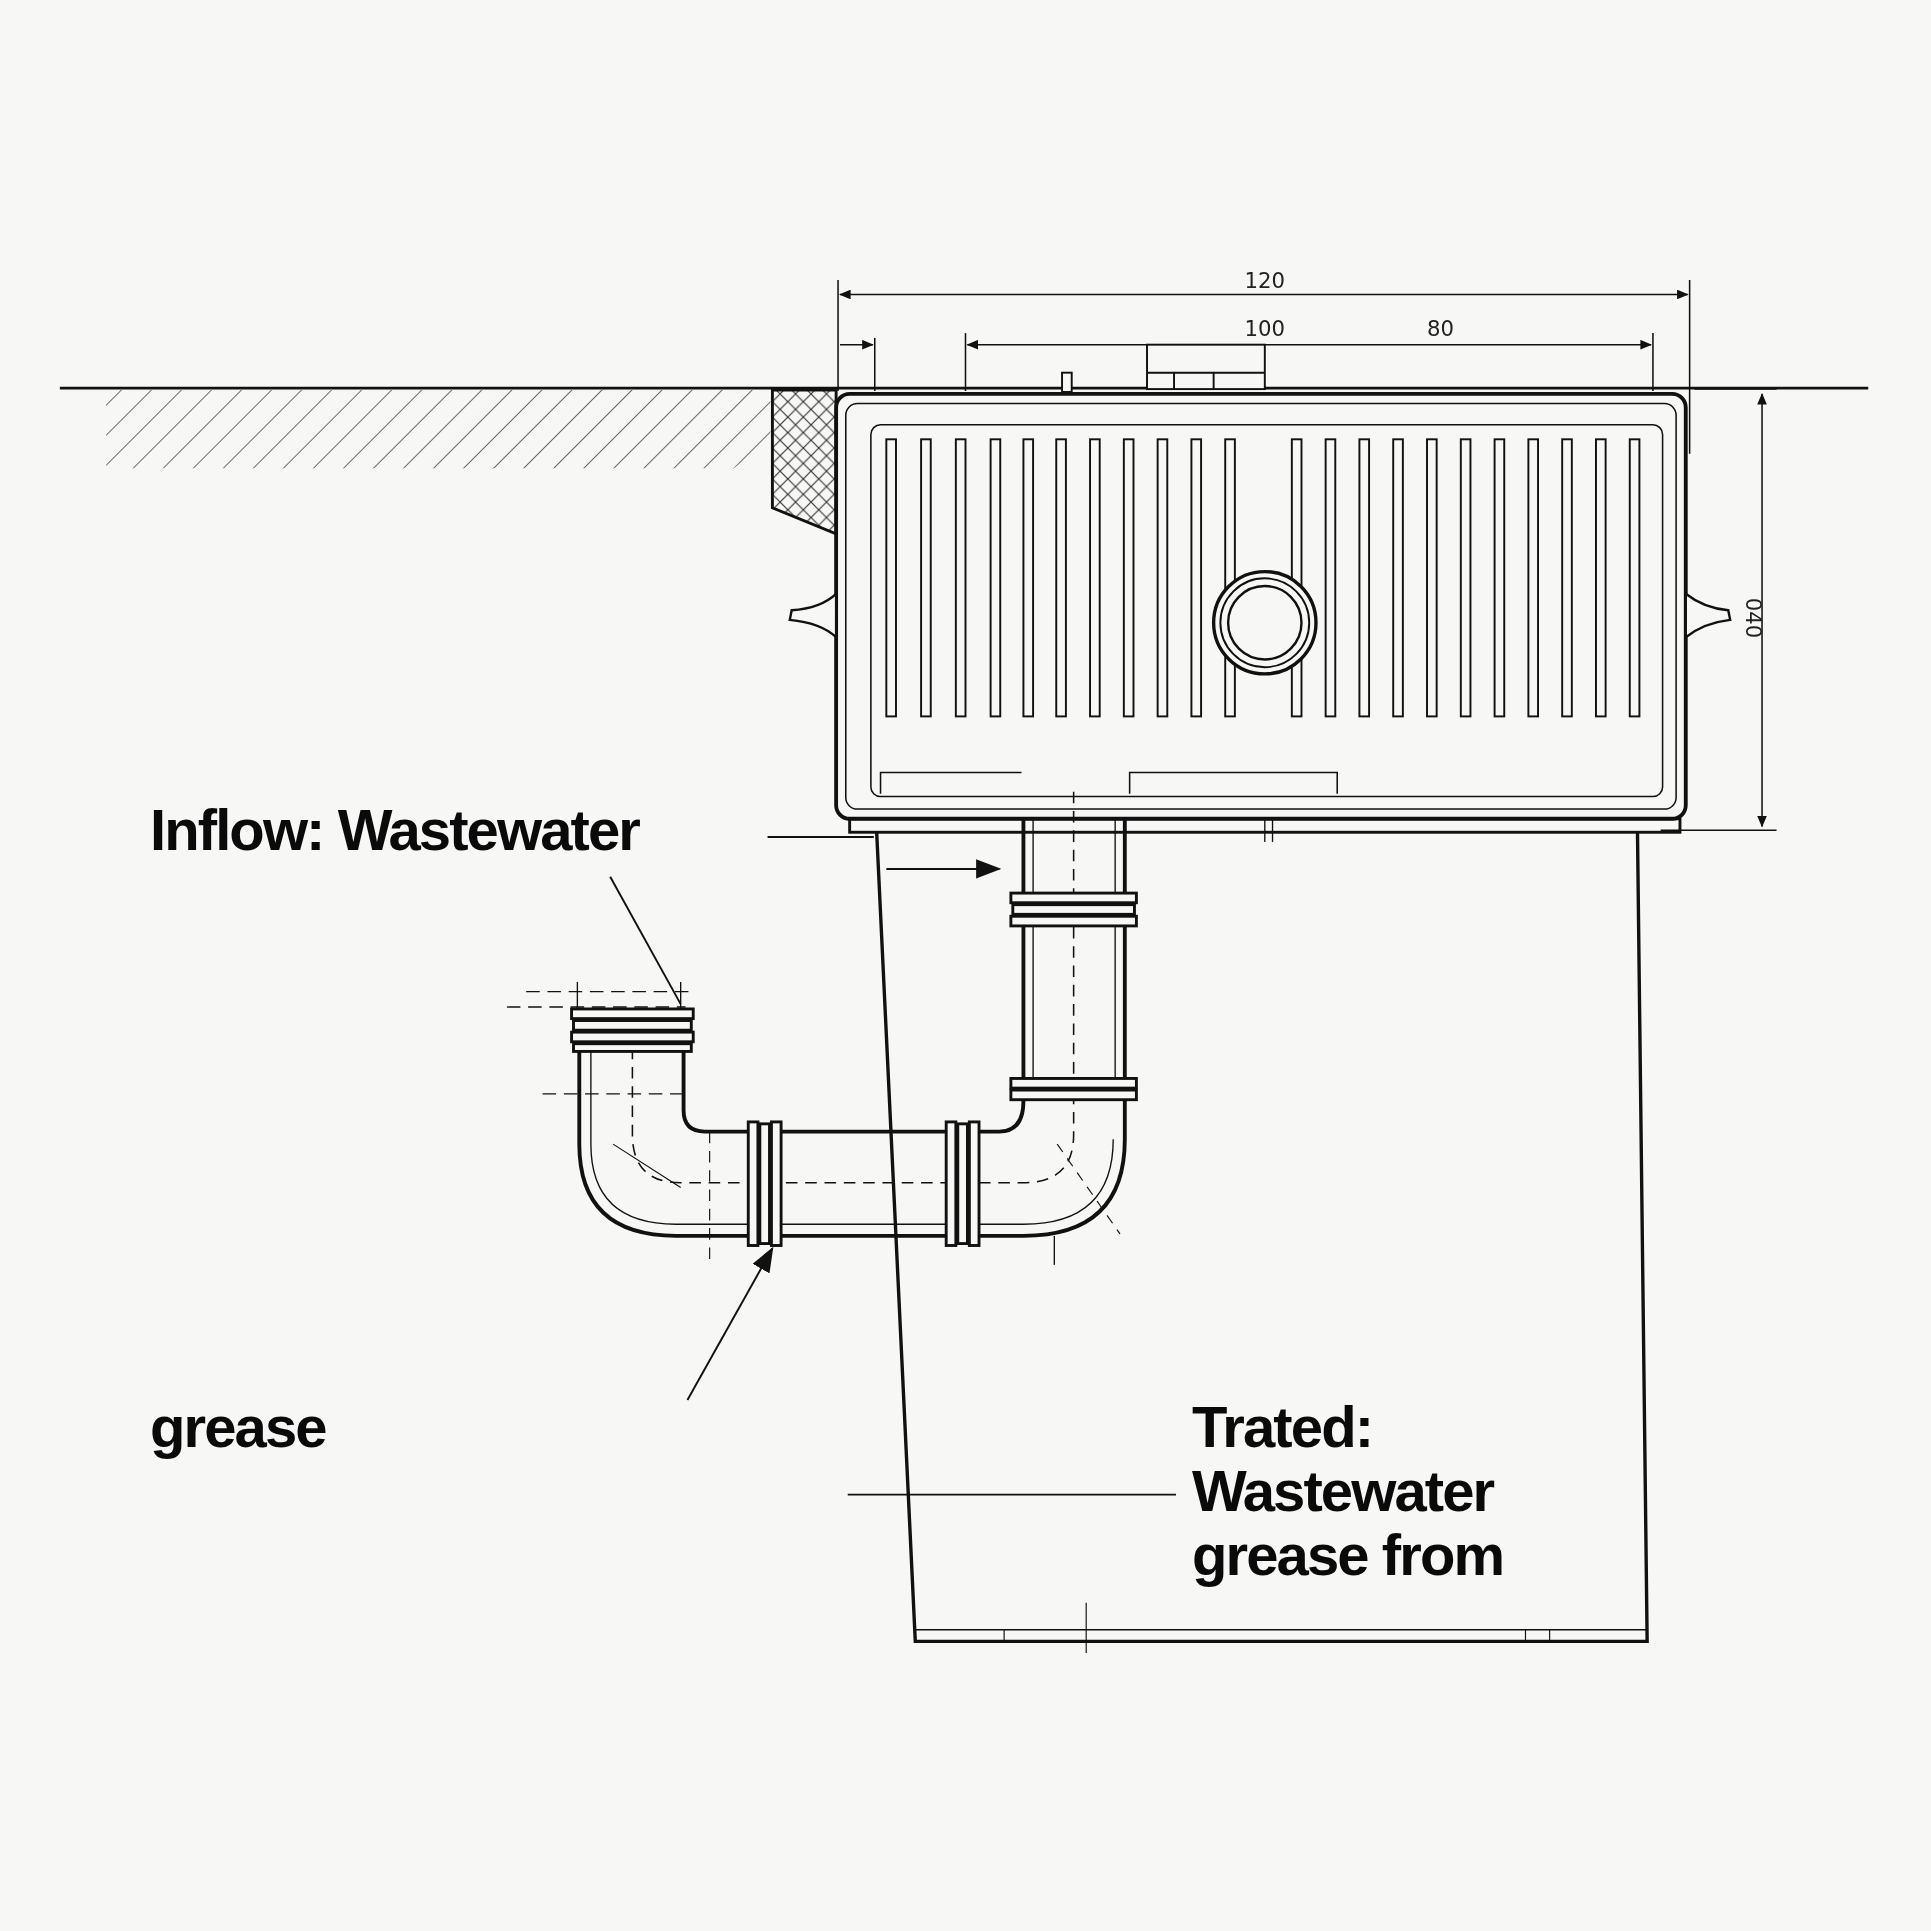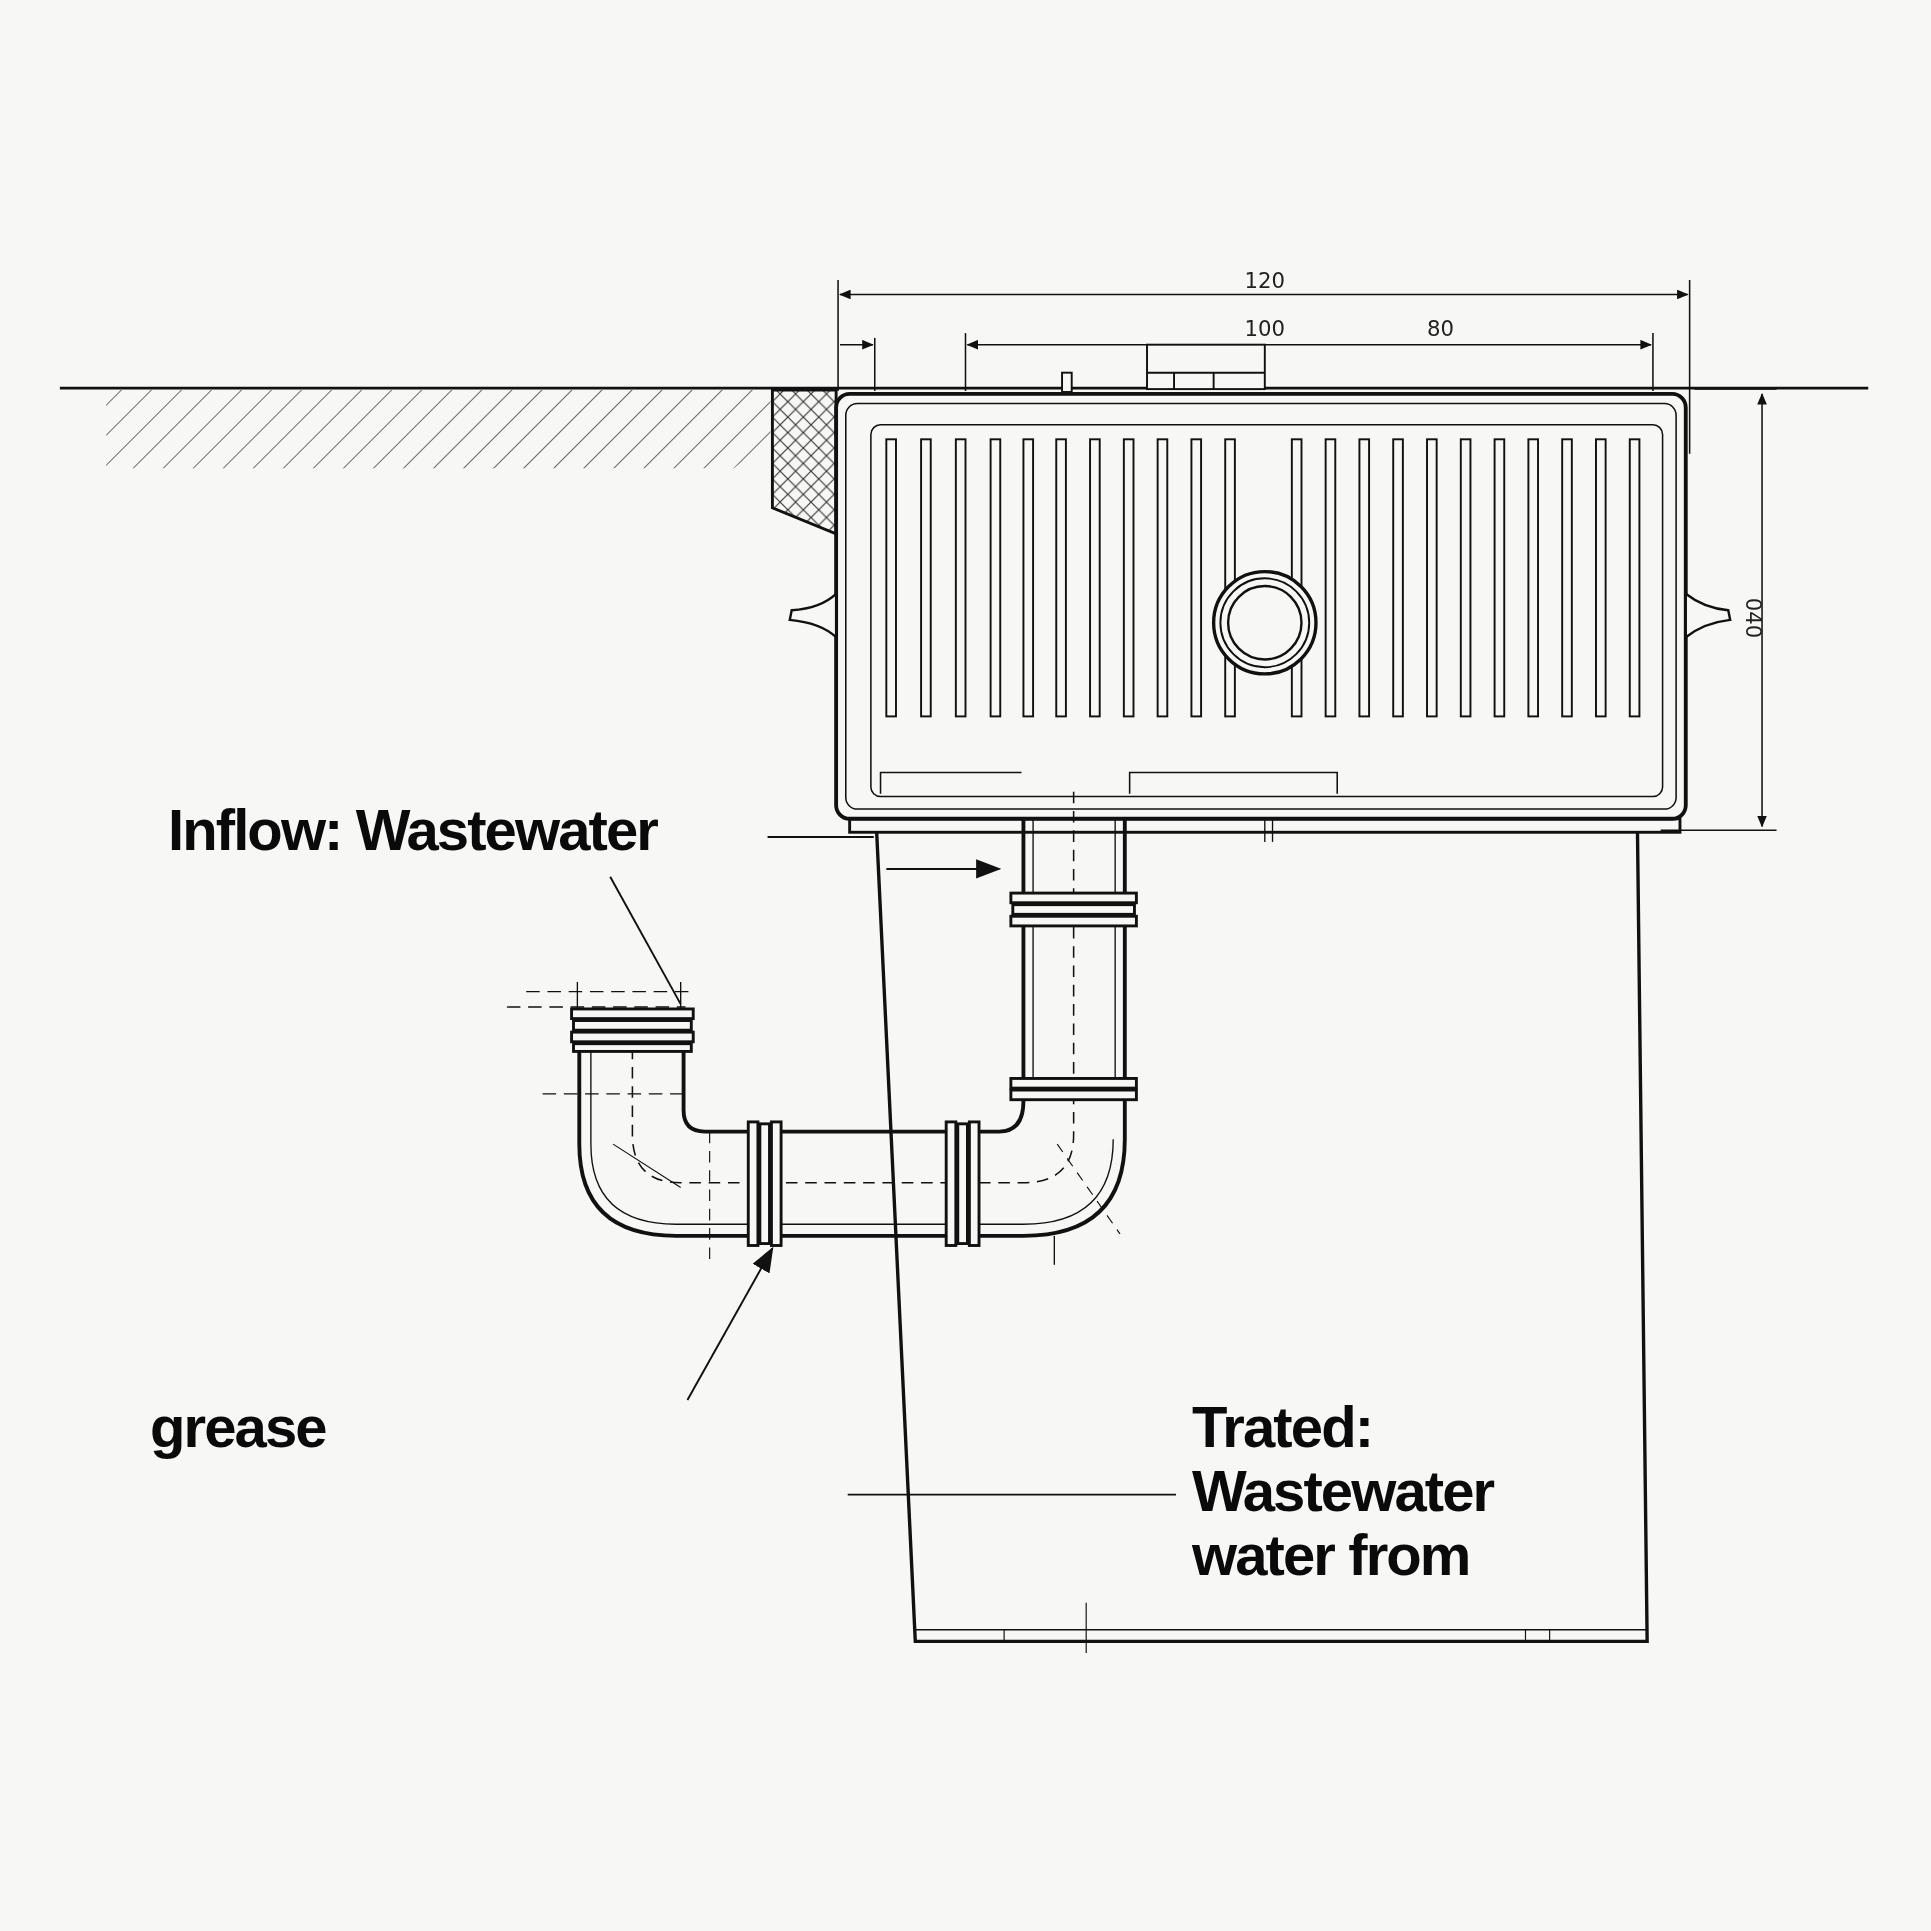--- a/index.html
+++ b/index.html
@@ -17,21 +17,21 @@
       font-family: "Liberation Sans", sans-serif;
       font-weight: bold;
       color: #0a0a0a;
       font-size: 58px;
       line-height: 64px;
       letter-spacing: -1.9px;
       white-space: nowrap;
       margin: 0;
     }
     .label div { margin: 0; }
-    #label-inflow { left: 168px; top: 798px; }
+    #label-inflow { left: 150px; top: 798px; }
     #label-outflow { left: 150px; top: 1395px; }
     #label-baffle { left: 1192px; top: 1395px; }
   </style>
 </head>
 <body>
 
 <svg id="drawing" viewBox="0 0 2000 2000" xmlns="http://www.w3.org/2000/svg">
   <defs>
     <pattern id="hatch" patternUnits="userSpaceOnUse" width="22" height="22" patternTransform="rotate(45)">
       <line x1="0" y1="0" x2="0" y2="22" stroke="#222" stroke-width="1.6"></line>
@@ -223,15 +223,15 @@
   <div>Inflow: Wastewater</div>
 </div>
 
 <div class="label" id="label-outflow">
   <div>grease</div>
 </div>
 
 <div class="label" id="label-baffle">
   <div>Trated:</div>
   <div>Wastewater</div>
-  <div>water from</div>
+  <div>grease from</div>
 </div>
 
 
 </body></html>

